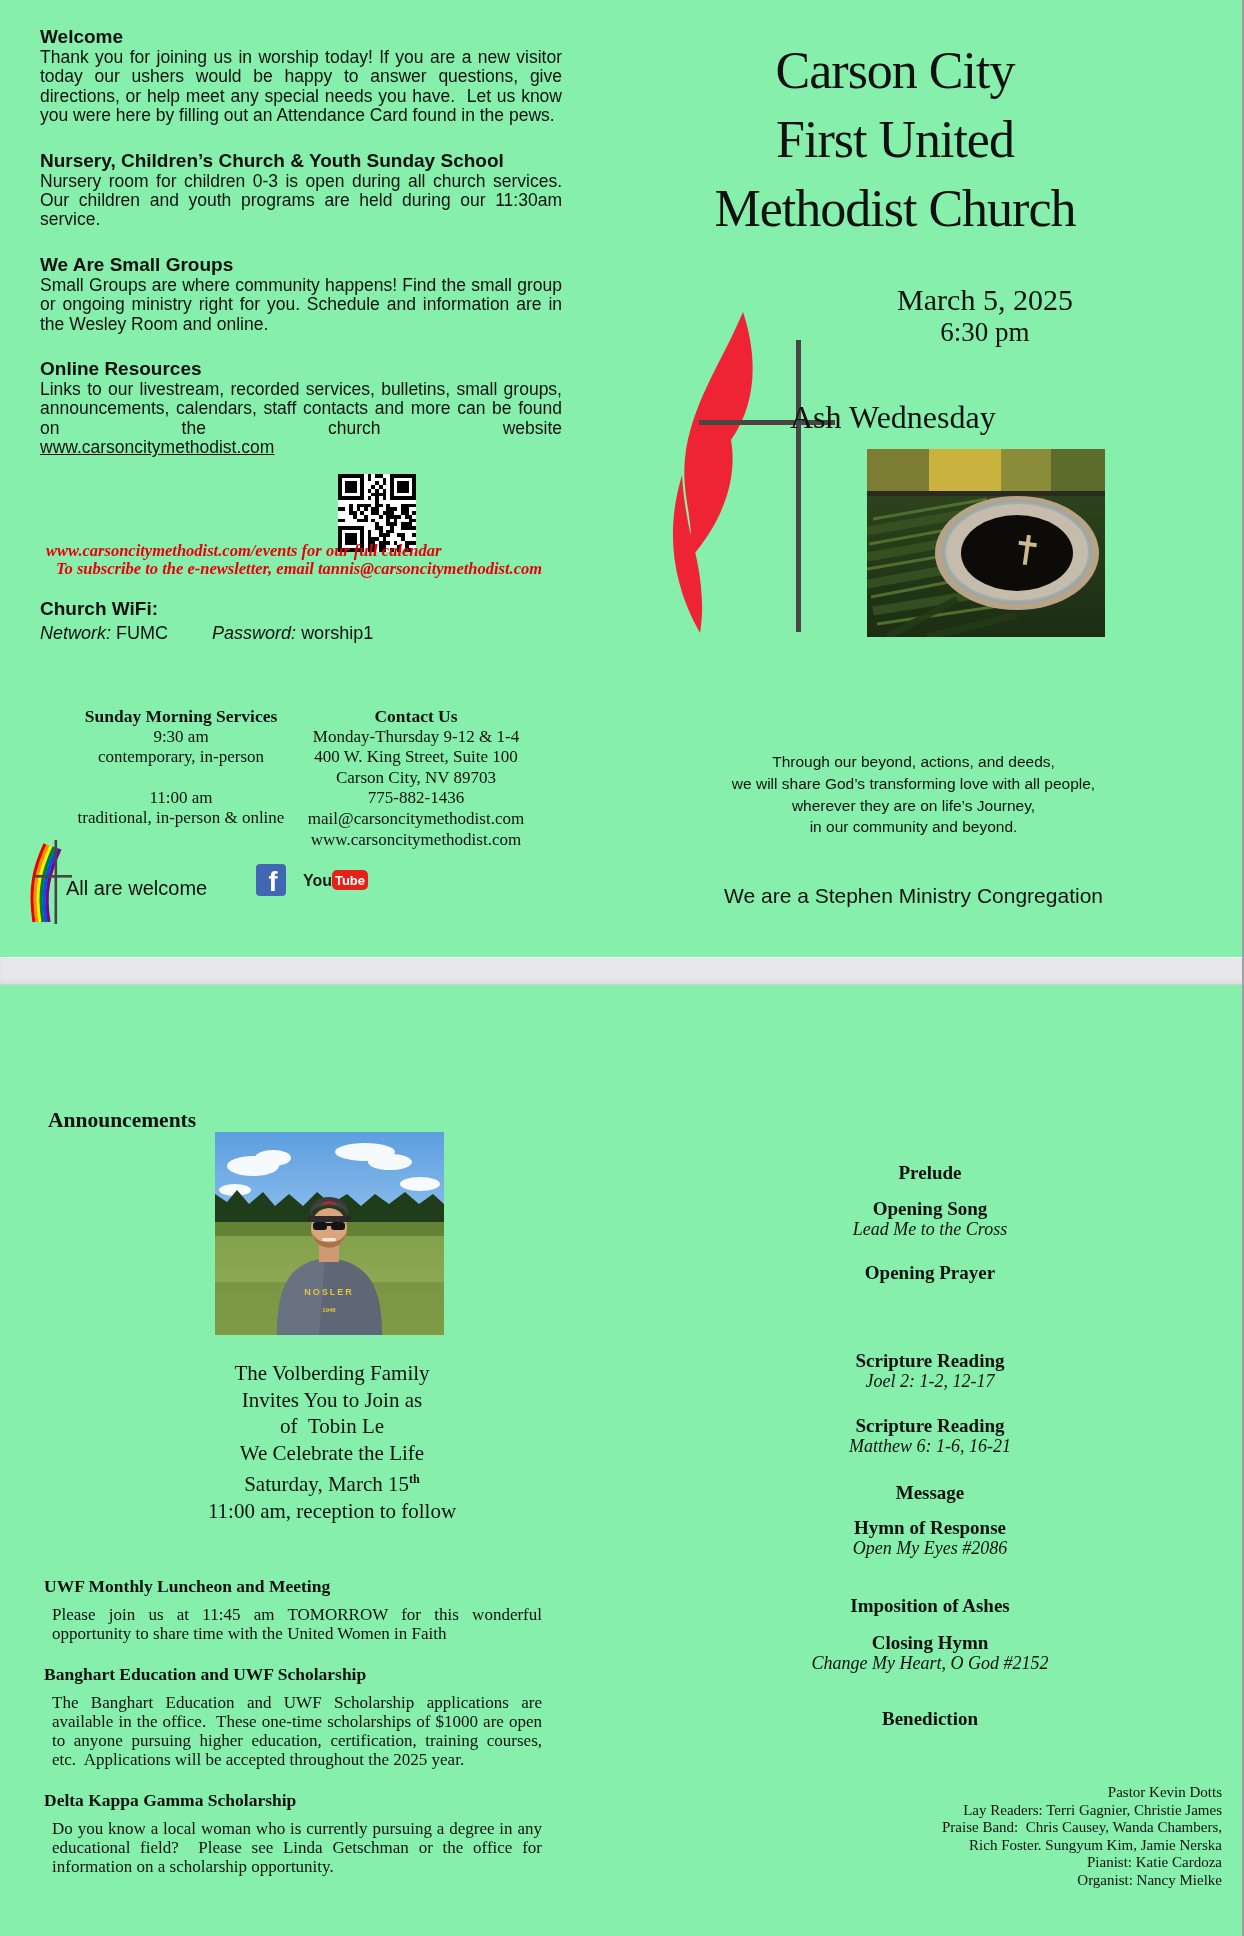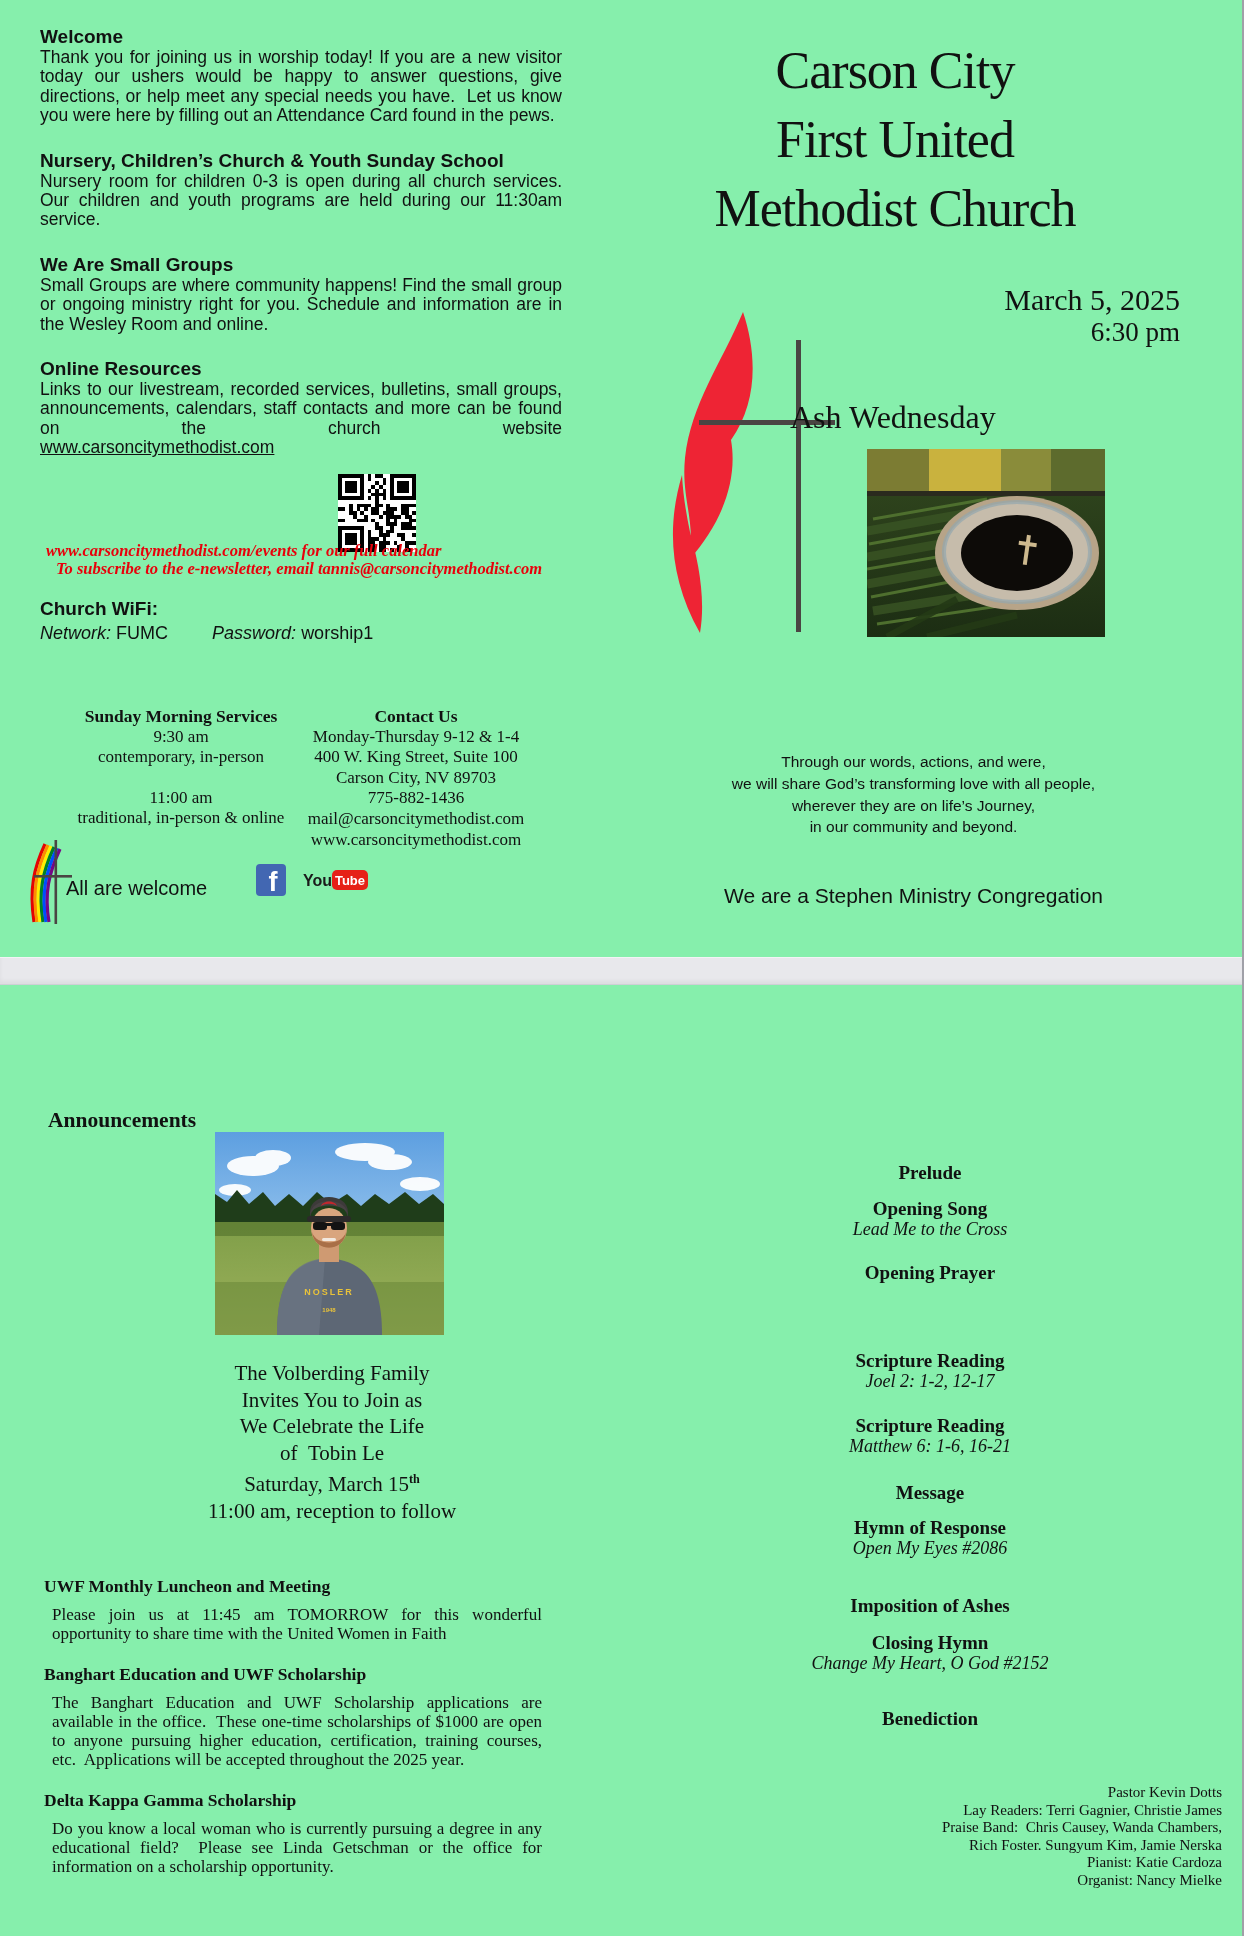--- a/index.html
+++ b/index.html
@@ -21,21 +21,21 @@
   .wifi-gap{display:inline-block;width:34px;}
 
   .ctrblock{text-align:center;font:17px/20.6px "Liberation Serif",serif;}
   .ctrblock .hd{font-weight:bold;font-size:17.5px;}
   .spacer20{height:20px;}
 
   .allwelcome{font:20px/24px "Liberation Sans",sans-serif;}
 
   
   .church-title{text-align:center;font:52px/69px "Liberation Serif",serif;letter-spacing:-1px;}
-  .dateblock{text-align:right;font-family:"Liberation Serif",serif;}
+  .dateblock{text-align:center;font-family:"Liberation Serif",serif;}
   .dateblock .d{font-size:30px;line-height:34px;}
   .dateblock .t{font-size:27px;line-height:30px;}
   .ashtitle{text-align:left;font:32px/36px "Liberation Serif",serif;}
   .mission{text-align:center;font:15.5px/21.8px "Liberation Sans",sans-serif;}
   .stephen{text-align:center;font:21px/24px "Liberation Sans",sans-serif;}
 
   
   .pagegap{left:0;top:957px;width:1244px;height:26px;background:#e8e8ec;border-top:1px solid #f3f3f5;border-bottom:1px solid #cfcfd6;box-shadow:inset 0 -3px 4px rgba(0,0,0,0.05);}
 
   .winedge{right:0;top:0;width:2px;height:1936px;background:#a0a0a8;}
@@ -431,21 +431,21 @@
         </g>
       </g>
 
       <g stroke="#243a16" stroke-width="7" opacity="0.9">
         <line x1="20" y1="188" x2="90" y2="150"></line>
           <line x1="60" y1="188" x2="150" y2="166"></line>
       </g>
     </svg>
 
     <div class="abs mission" style="left:665px;top:751px;width:497px">
-      <div>Through our words, actions, and were,</div>
+      <div>Through our beyond, actions, and deeds,</div>
       <div>we will share God’s transforming love with all people,</div>
       <div>wherever they are on life’s Journey,</div>
       <div>in our community and beyond.</div>
     </div>
 
     <div class="abs stephen" style="left:665px;top:884px;width:497px">We are a Stephen Ministry Congregation</div>
   </div>
 
   <div class="abs pagegap"></div>
 
@@ -495,22 +495,22 @@
         <rect x="92" y="84" width="44" height="6" rx="3" fill="#2c2a2a"></rect>
         <path d="M106,74 C108,68 120,68 122,74 C118,71 110,71 106,74 Z" fill="#c1272d"></path>
         <text x="114" y="163" text-anchor="middle" font-family="Liberation Sans, sans-serif" font-size="9" font-weight="bold" fill="#e8c23a" letter-spacing="2">NOSLER</text>
         <text x="114" y="180" text-anchor="middle" font-family="Liberation Sans, sans-serif" font-size="6" font-weight="bold" fill="#e8c23a">1948</text>
       </g>
     </svg>
 
     <div class="abs memorial" style="left:120px;top:1360px;width:424px">
       <div>The Volberding Family</div>
       <div>Invites You to Join as</div>
+      <div>of &nbsp;Tobin Le</div>
       <div>We Celebrate the Life</div>
-      <div>of &nbsp;Tobin Le</div>
       <div><span>Saturday, March 15</span><sup>th</sup></div>
       <div>11:00 am, reception to follow</div>
     </div>
 
     <div class="abs annc" style="left:44px;top:1576px;width:506px">
       <div class="sec">
         <h4>UWF Monthly Luncheon and Meeting</h4>
         <p>Please join us at 11:45 am TOMORROW for this wonderful opportunity to share time with the United Women in Faith</p>
       </div>
       <div class="sec">

